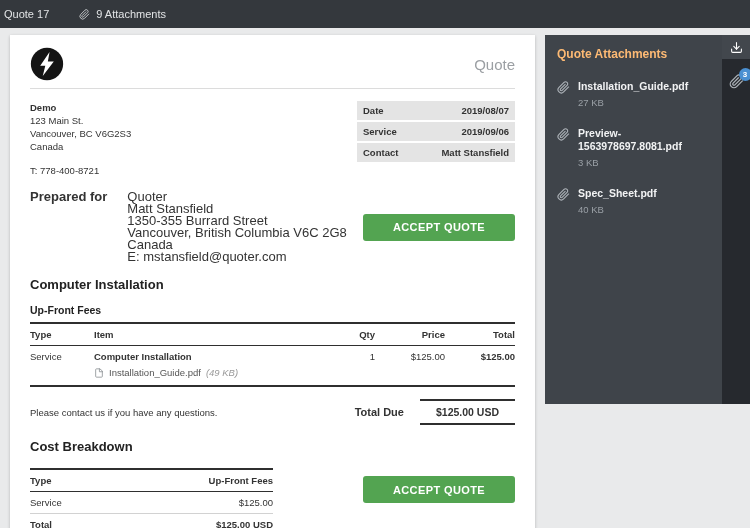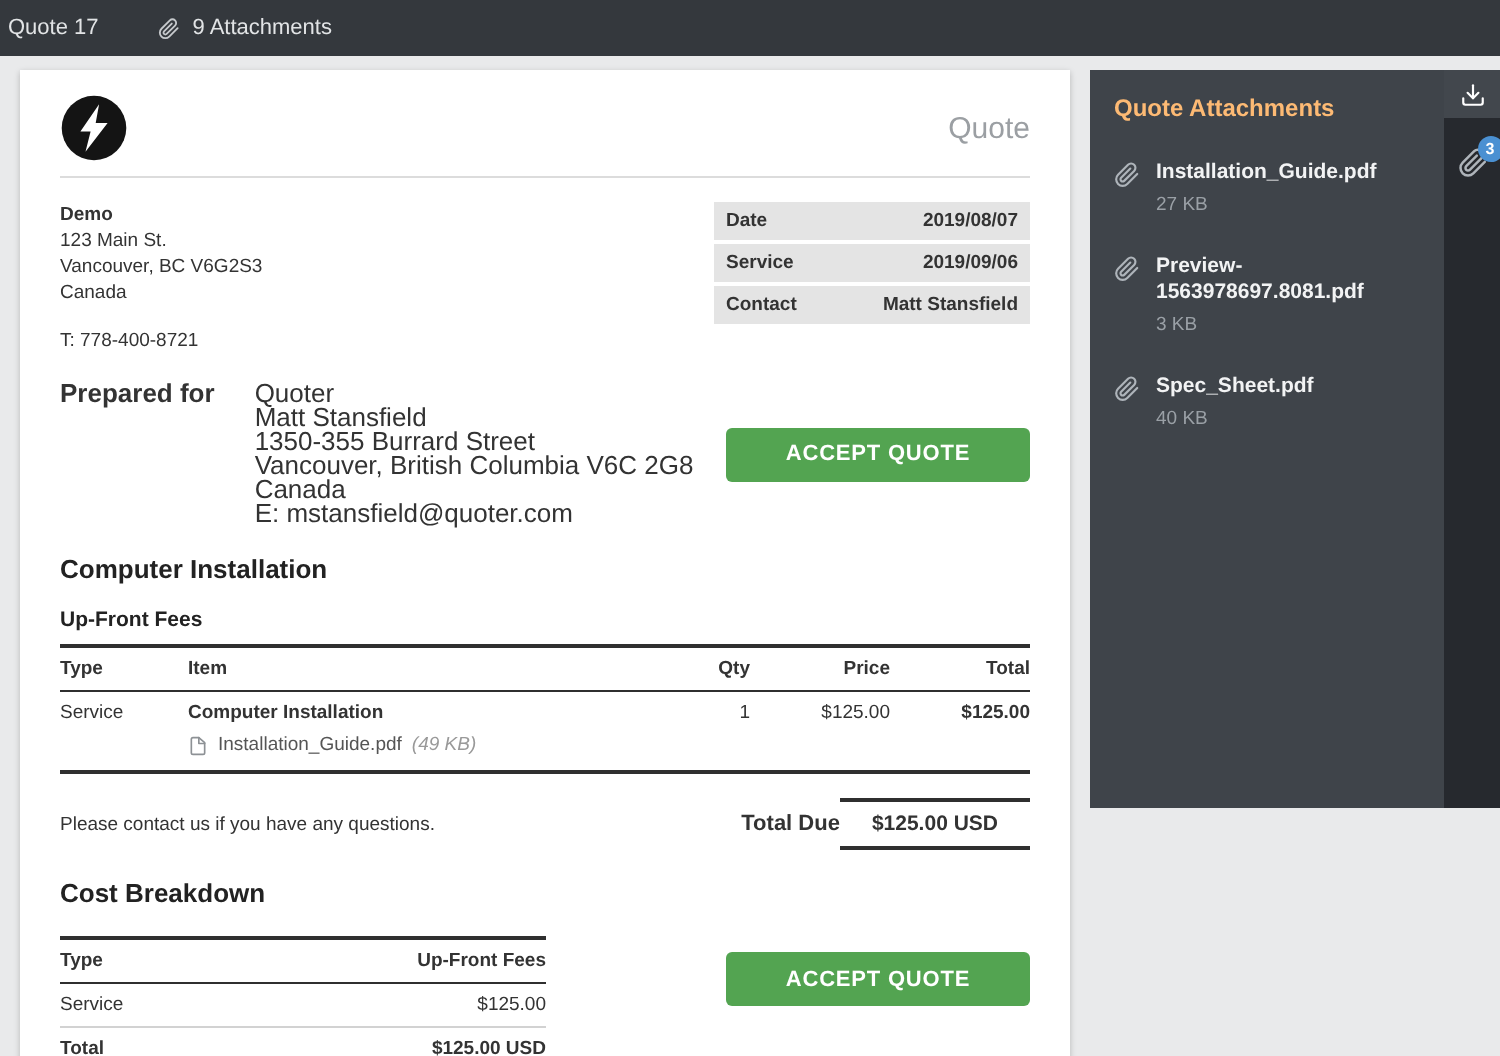--- a/index.html
+++ b/index.html
@@ -62,21 +62,21 @@
   .it-row { display:grid; grid-template-columns:64px 1fr 58px 70px 70px; padding:5px 0 3px; }
   .it-head { font-weight:bold; border-bottom:1px solid #2f2f2f; padding:5px 0; }
   .ar { text-align:right; }
   .it-item { font-weight:bold; }
   .it-attach { display:flex; align-items:center; gap:5px; padding:2px 0 7px 64px; color:#555; }
   .fsize { font-style:italic; color:#999; }
   .file-ic { color:#8d9195; flex:none; }
 
   
   .note-row { display:flex; justify-content:space-between; align-items:center; margin-top:12px; font-size:9.5px; }
-  .totaldue { display:flex; align-items:center; }
+  .totaldue { display:flex; align-items:center; gap:16px; }
   .td-label { font-weight:bold; font-size:11px; }
   .td-box { border-top:2px solid #2f2f2f; border-bottom:2px solid #2f2f2f;
     padding:5px 16px; font-weight:bold; font-size:10.5px; text-align:center; }
 
   
   .cost-row { display:flex; justify-content:space-between; margin-top:14px; }
   .cost-table { width:243px; font-size:9.5px; border-top:2px solid #2f2f2f; }
   .cost-head { display:flex; justify-content:space-between; font-weight:bold;
     padding:5px 0; border-bottom:1px solid #2f2f2f; }
   .cost-line { display:flex; justify-content:space-between; padding:5px 0;

